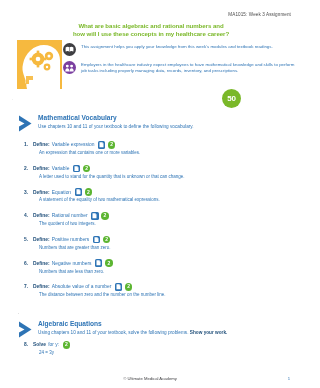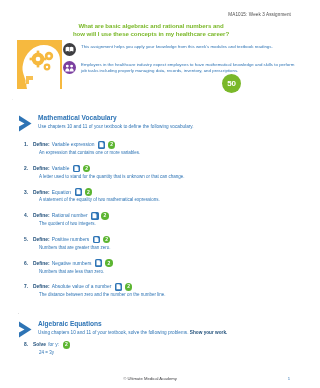--- a/index.html
+++ b/index.html
@@ -90,21 +90,21 @@
     font-size: 4.4px;
     line-height: 6.2px;
     color: #2e74b5;
     padding-top: 2px;
   }
 
   
   .score-badge {
     position: absolute;
     left: 222px;
-    top: 74px;
+    top: 89px;
     width: 19px;
     height: 19px;
     border-radius: 50%;
     background: #7ab829;
     color: #ffffff;
     font-size: 8px;
     font-weight: bold;
     display: flex;
     align-items: center;
     justify-content: center;

